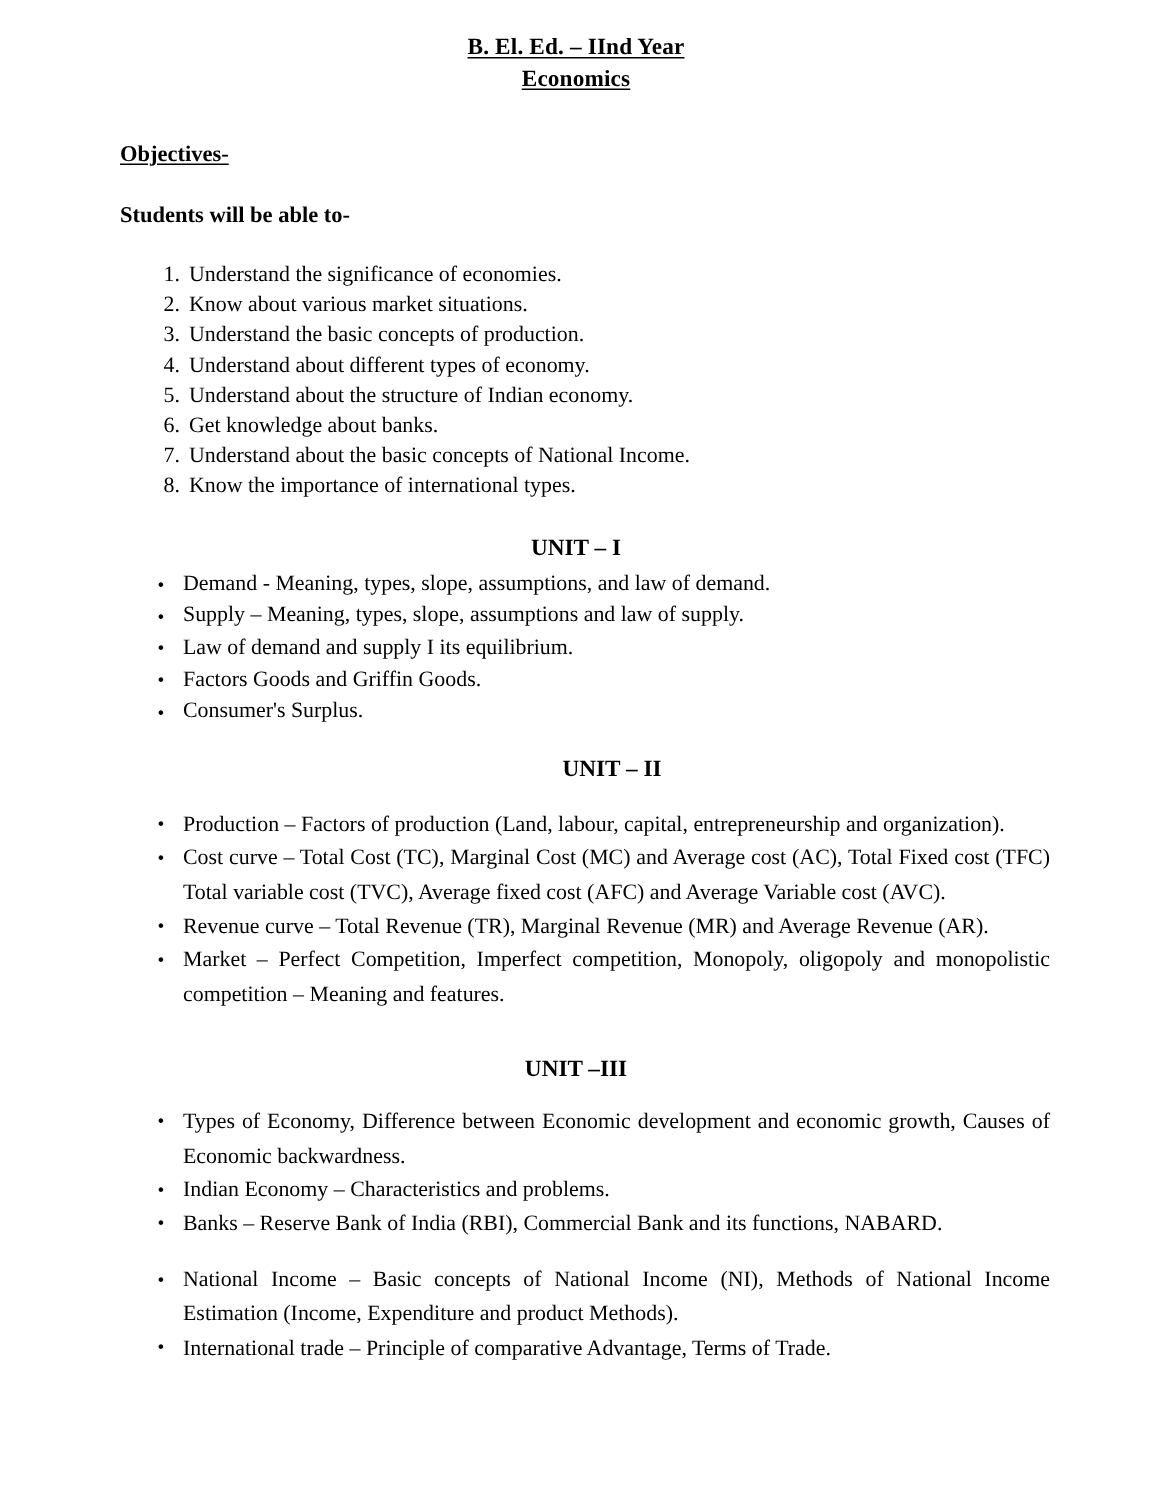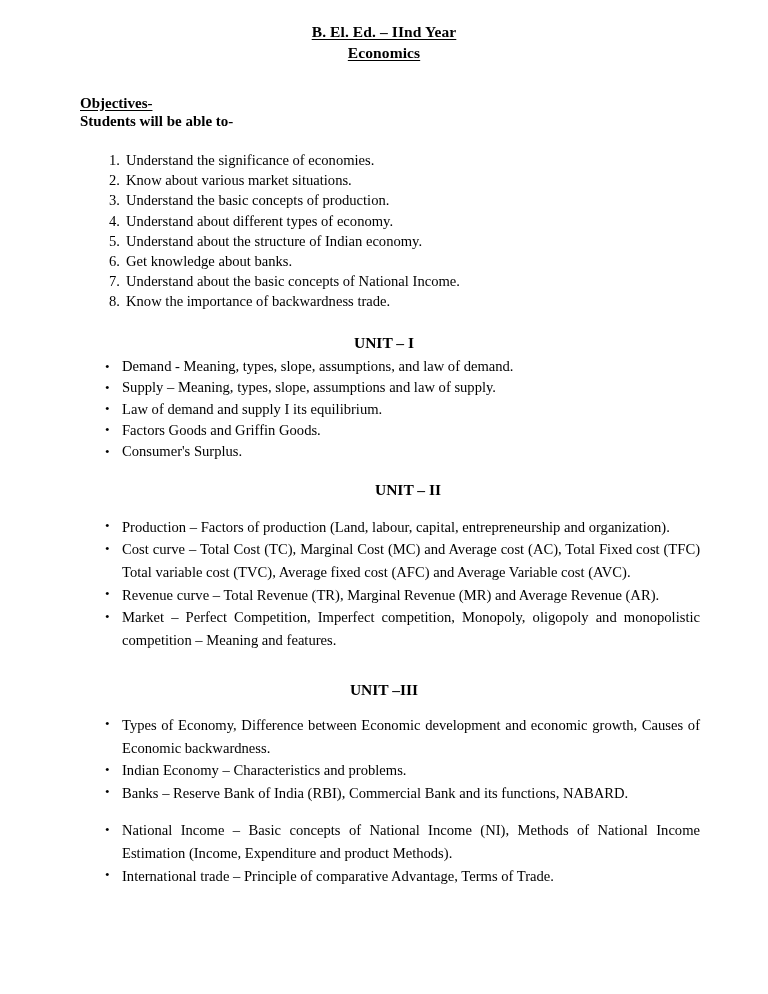--- a/index.html
+++ b/index.html
@@ -56,21 +56,21 @@
     margin-left: 80px;
   }
   .lead-heading span {
     text-decoration: underline;
     text-underline-offset: 1.5px;
   }
   .lead-heading.no-underline span {
     text-decoration: none;
   }
   #objectives-heading { margin-top: 31px; }
-  #students-heading  { }
+  #students-heading  { margin-top: 23px; }
 
   
   .objectives-list {
     margin: 0;
     padding: 0;
     list-style: none;
     margin-top: 20px;
     margin-left: 100px;
   }
   .objectives-list li {
@@ -163,21 +163,21 @@
   <div class="lead-heading no-underline" id="students-heading"><span>Students will be able to-</span></div>
 
   <ol class="objectives-list" id="objectives-list">
       <li><span class="num">1.</span><span>Understand the significance of economies.</span></li>
       <li><span class="num">2.</span><span>Know about various market situations.</span></li>
       <li><span class="num">3.</span><span>Understand the basic concepts of production.</span></li>
       <li><span class="num">4.</span><span>Understand about different types of economy.</span></li>
       <li><span class="num">5.</span><span>Understand about the structure of Indian economy.</span></li>
       <li><span class="num">6.</span><span>Get knowledge about banks.</span></li>
       <li><span class="num">7.</span><span>Understand about the basic concepts of National Income.</span></li>
-      <li><span class="num">8.</span><span>Know the importance of backwardness trade.</span></li>
+      <li><span class="num">8.</span><span>Know the importance of international types.</span></li>
     </ol>
 
   <div class="unit-heading" id="unit-1-heading"><span>UNIT – I</span></div>
   <ul class="bullet-list tight" id="unit-1-items">
       <li><span class="bullet">•</span><span>Demand - Meaning, types, slope, assumptions, and law of demand.</span></li>
       <li><span class="bullet">•</span><span>Supply – Meaning, types, slope, assumptions and law of supply.</span></li>
       <li><span class="bullet">•</span><span>Law of demand and supply I its equilibrium.</span></li>
       <li><span class="bullet">•</span><span>Factors Goods and Griffin Goods.</span></li>
       <li><span class="bullet">•</span><span>Consumer's Surplus.</span></li>
     </ul>

